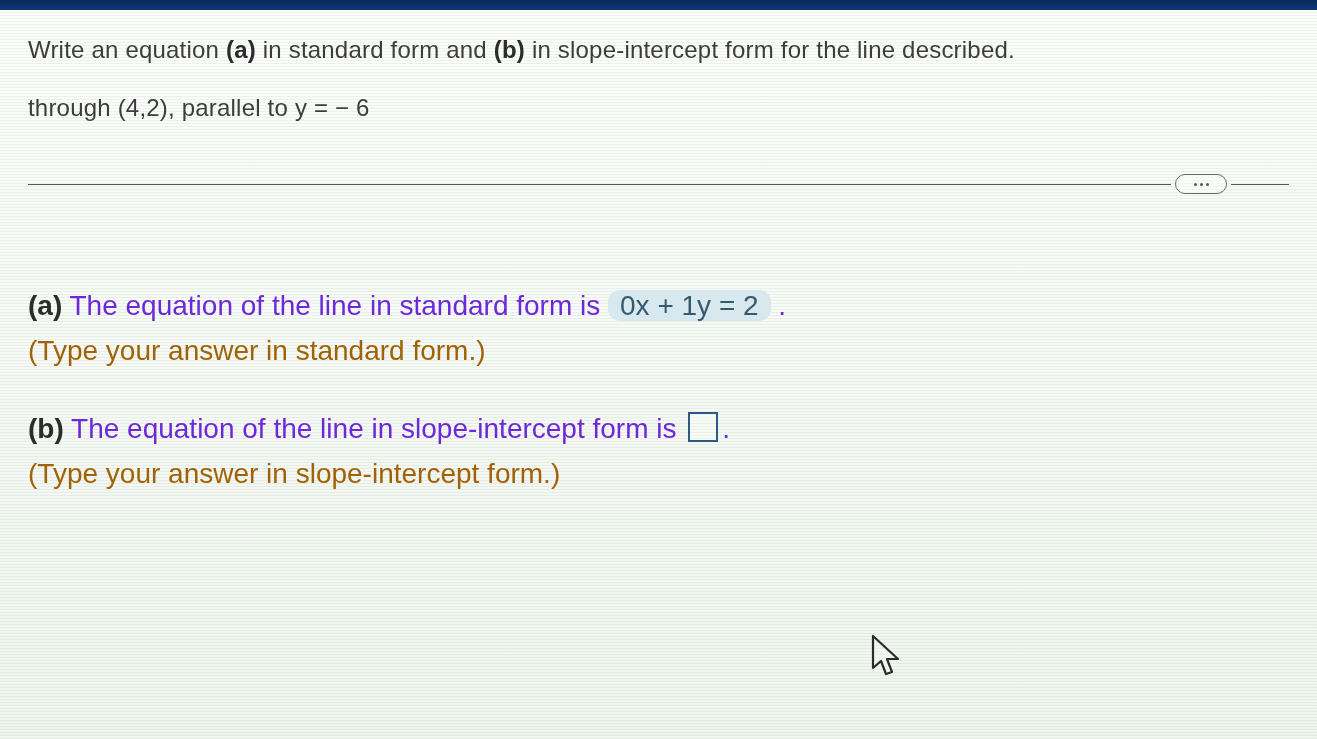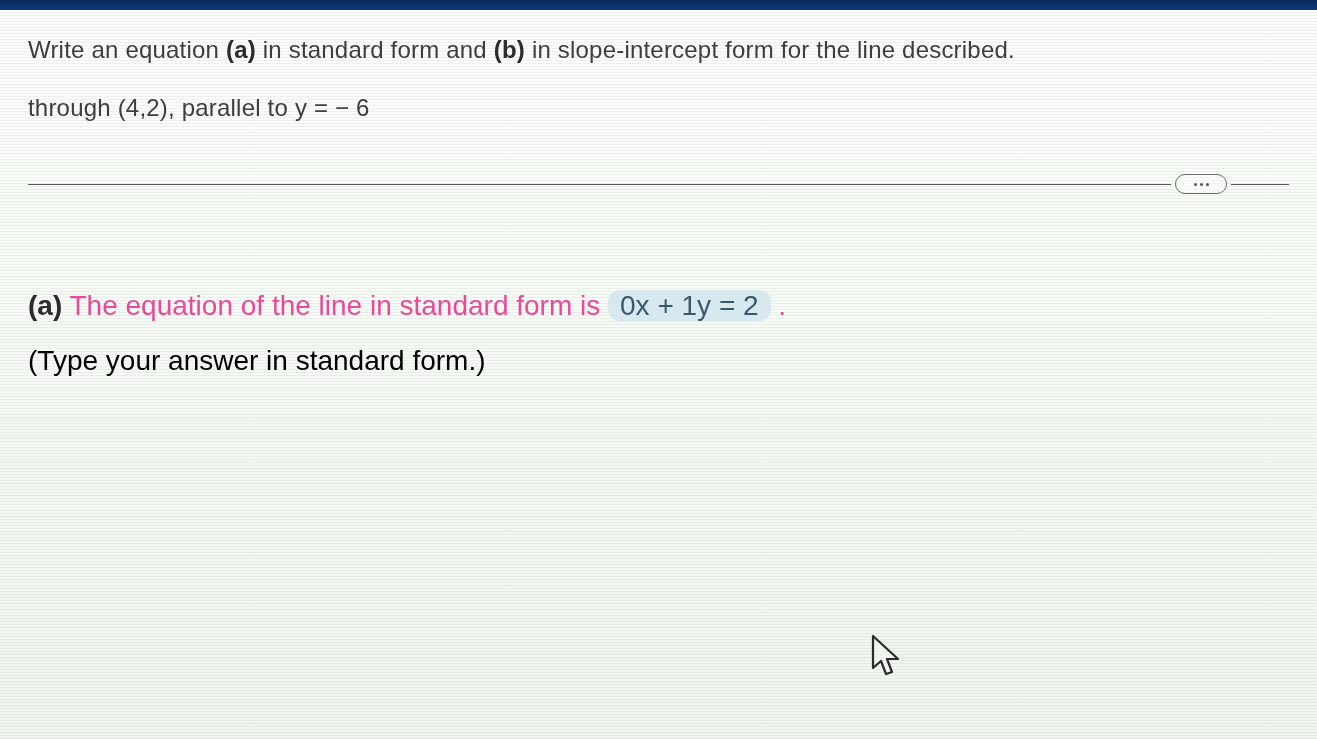--- a/index.html
+++ b/index.html
@@ -66,26 +66,26 @@
   .part {
     font-size: 28px;
     line-height: 1.45;
     margin-bottom: 38px;
   }
   .part-label {
     font-weight: bold;
     color: #2c2c2c;
   }
   .part-text {
-    color: #ec4899;
+    color: #6d28d9;
   }
   .part-instr {
-    color: #000000;
+    color: #a16207;
     font-size: 28px;
-    margin-top: 14px;
+    margin-top: 4px;
   }
   .answered {
     background: #d8e8ef;
     color: #365a6d;
     padding: 0 12px;
     border-radius: 12px;
   }
   .blank {
     display: inline-block;
     width: 30px; height: 30px;
@@ -125,20 +125,26 @@
 
   <div class="answers">
 
     <div class="part">
       <div>
         <span class="part-label">(a)</span><span class="part-text"> The equation of the line in standard form is  </span><span class="answered">0x + 1y = 2</span><span class="part-text"> .</span>
       </div>
       <div class="part-instr">(Type your answer in standard form.)</div>
     </div>
 
+    <div class="part">
+      <div>
+        <span class="part-label">(b)</span><span class="part-text"> The equation of the line in slope-intercept form is </span><span class="blank"></span><span class="part-text">.</span>
+      </div>
+      <div class="part-instr">(Type your answer in slope-intercept form.)</div>
+    </div>
 
   </div>
 </div>
 
 <div class="cursor-wrap">
   <svg width="34" height="46" viewBox="0 0 34 46">
     <path d="M3 2 L3 34 L11 27 L16 40 L22 38 L17 25 L28 25 Z" fill="rgba(250,250,250,0.3)" stroke="#2b2b2b" stroke-width="2.2" stroke-linejoin="round"></path>
   </svg>
 </div>
 

